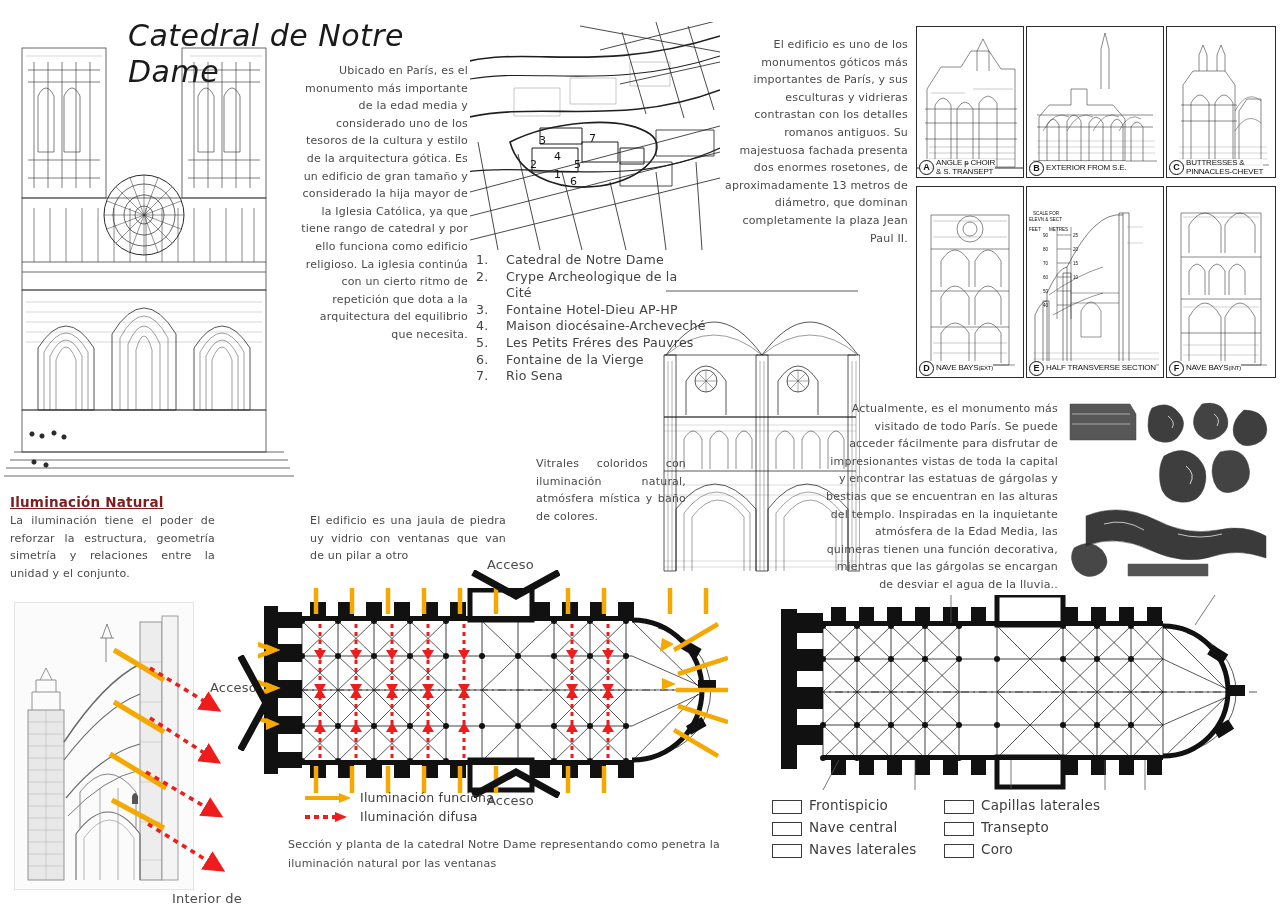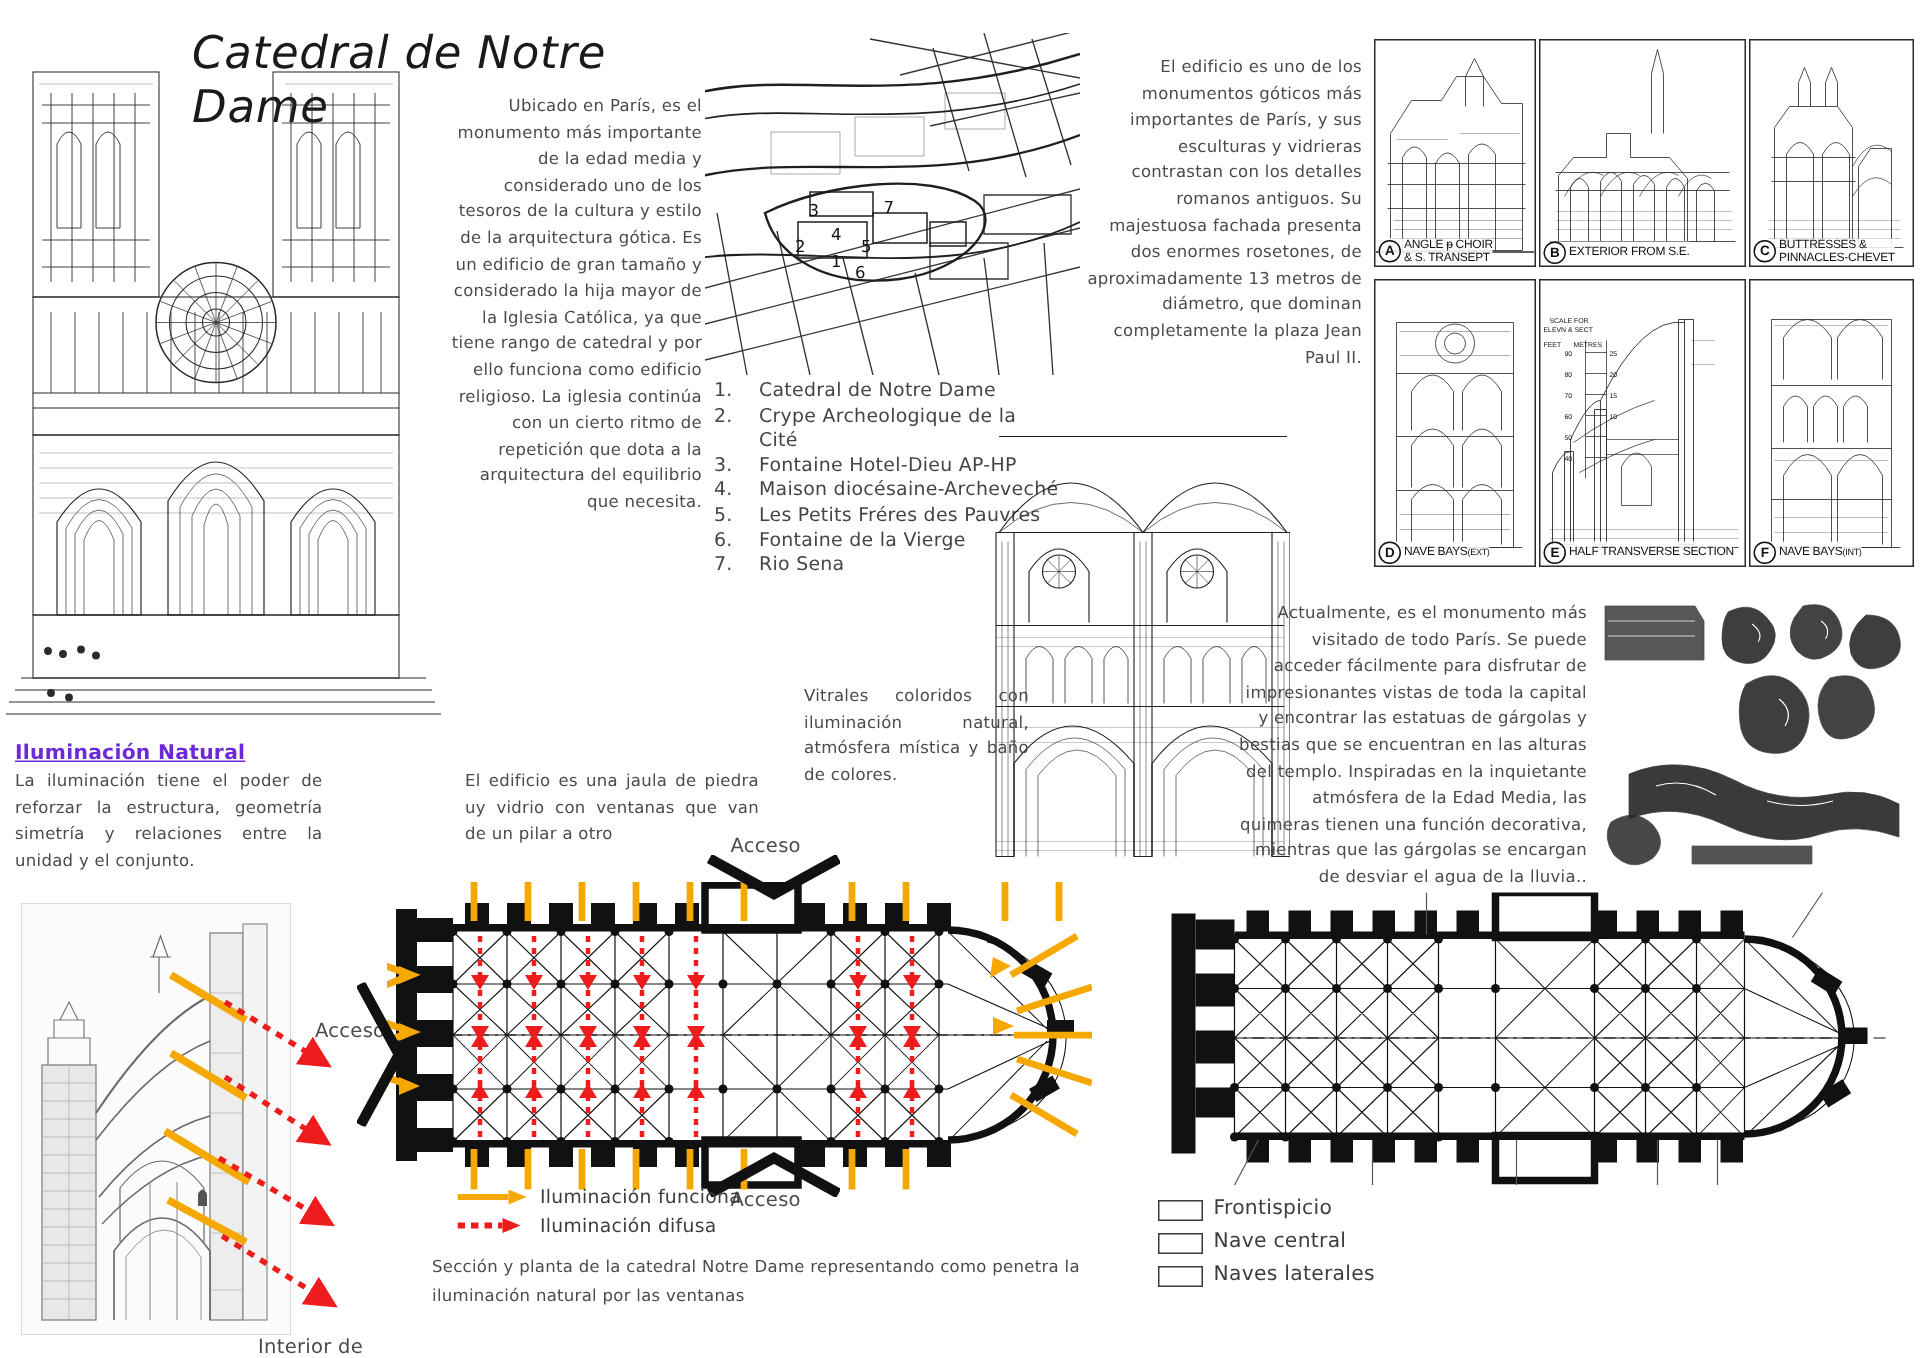--- a/index.html
+++ b/index.html
@@ -14,21 +14,21 @@
   .hand{font-family:"DejaVu Sans","Liberation Sans",sans-serif;color:#4a4a4a;letter-spacing:.2px;}
   .title{
     position:absolute;left:128px;top:18px;width:340px;
     font-size:30px;line-height:36px;color:#1a1a1a;
     font-family:"DejaVu Sans","Liberation Sans",sans-serif;
     font-style:italic;font-weight:400;letter-spacing:.5px;
   }
   .body-txt{font-size:11px;line-height:17.6px;color:#4b4b4b;}
   .just{text-align:justify;}
   .rt{text-align:right;}
-  .sec-head{font-size:13.5px;font-weight:bold;color:#6d28d9;text-decoration:underline;line-height:17px;}
+  .sec-head{font-size:13.5px;font-weight:bold;color:#7f1d1d;text-decoration:underline;line-height:17px;}
   .cap{font-size:13px;line-height:16px;color:#4b4b4b;}
   
   .numlist{font-size:12.6px;line-height:16.6px;color:#444;}
   .numlist .row{display:flex;}
   .numlist .n{width:30px;flex:0 0 30px;}
   
   .plate{position:absolute;border:1px solid #2b2b2b;background:#fff;overflow:hidden;}
   .plate-label{
     position:absolute;bottom:1px;left:2px;display:flex;align-items:center;gap:2px;
     font-size:8px;font-family:"Liberation Sans",sans-serif;color:#111;letter-spacing:-.2px;
@@ -898,15 +898,29 @@
         </div>
       <div class="lg-item">
           <span class="sw"></span>
           <span>Nave central</span>
         </div>
       <div class="lg-item">
           <span class="sw"></span>
           <span>Naves laterales</span>
         </div>
     </div>
+    <div class="lg-col" style="width:160px;">
+      <div class="lg-item">
+          <span class="sw"></span>
+          <span>Capillas laterales</span>
+        </div>
+      <div class="lg-item">
+          <span class="sw"></span>
+          <span>Transepto</span>
+        </div>
+      <div class="lg-item">
+          <span class="sw"></span>
+          <span>Coro</span>
+        </div>
+    </div>
   </div>
 
 </div>
 
 </body></html>

